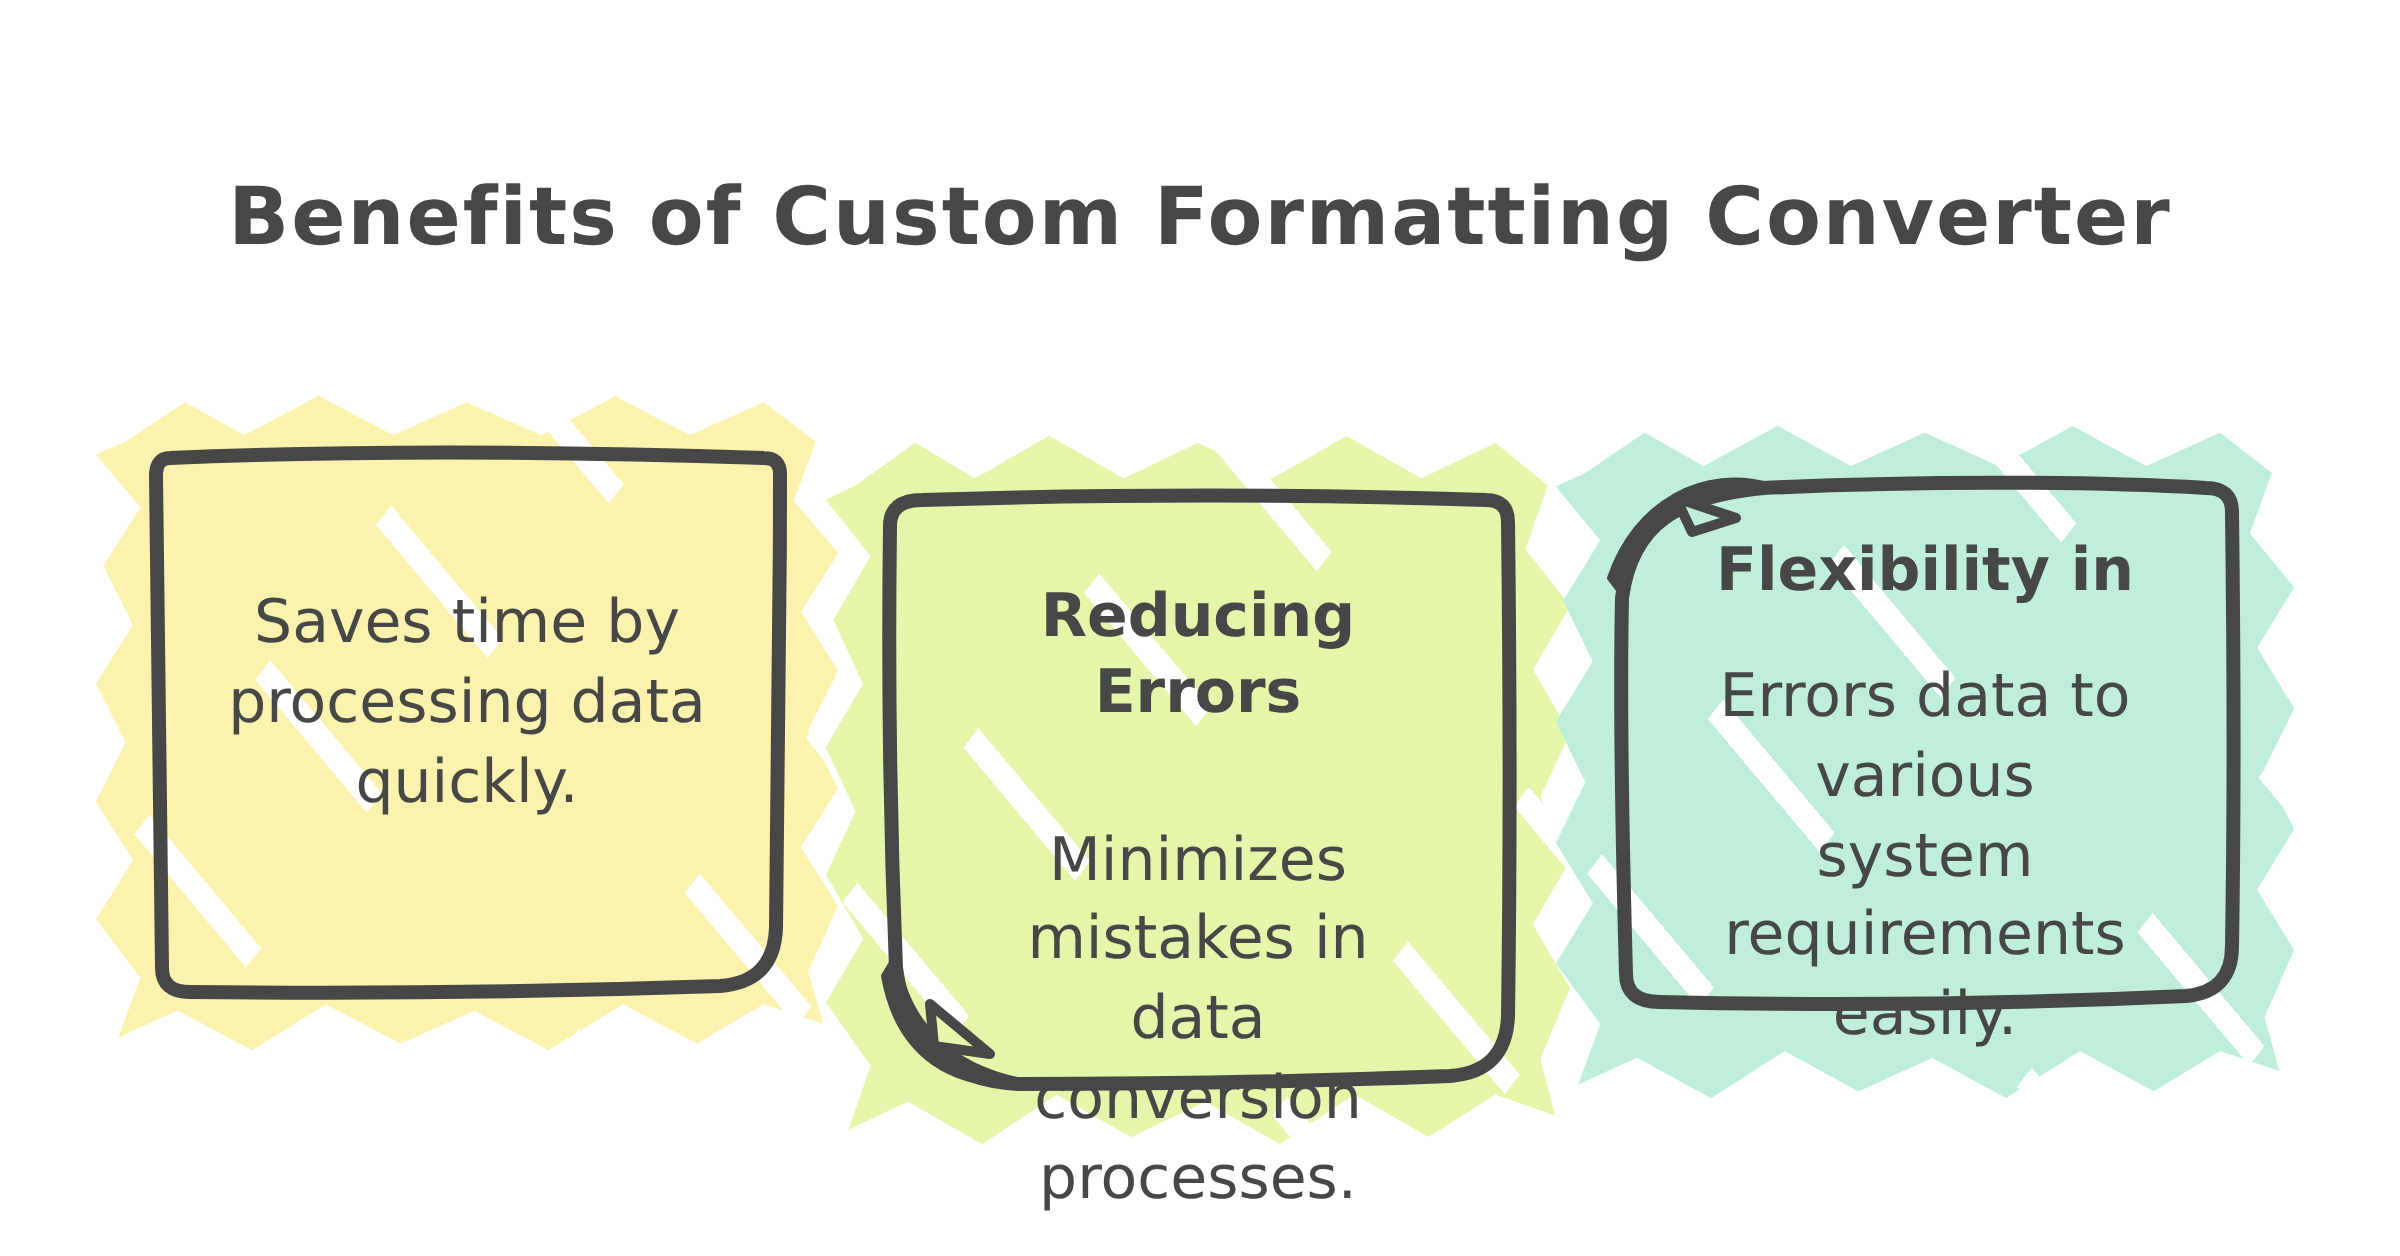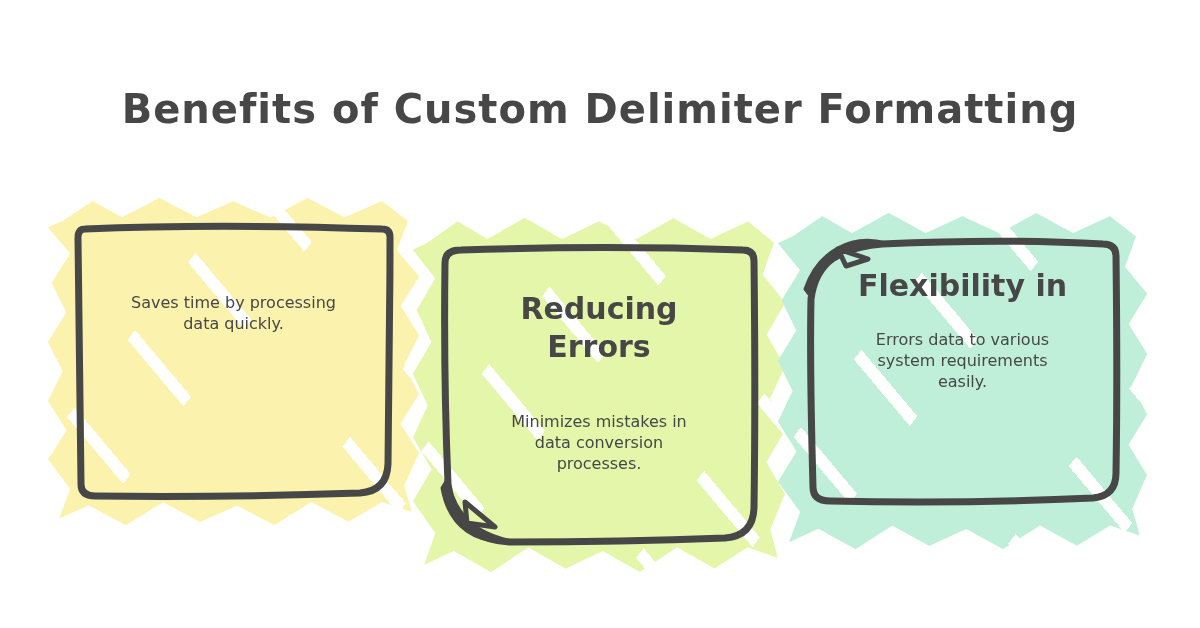--- a/index.html
+++ b/index.html
@@ -32,40 +32,40 @@
   .note .frame{
     position:absolute;inset:0;width:100%;height:100%;z-index:1;
     overflow:visible;color:var(--ink);
   }
   .note .content{
     position:absolute;inset:0;z-index:2;
     display:flex;flex-direction:column;align-items:center;text-align:center;
   }
   .note h2{margin:0;font-size:30px;font-weight:700;line-height:1.26;color:var(--ink);}
   .note h2 span{display:block;}
-  .note p{margin:0;font-size:16px;line-height:1.33;color:var(--ink);}
+  .note p{margin:0;font-size:30px;line-height:1.33;color:var(--ink);}
 
   .n1{left:70px;top:220px;width:327px;height:283px;}
   .n1 .content{padding-top:46px;}
   .n1 p{margin-top:26px;max-width:240px;}
 
   .n2{left:435px;top:240px;width:328px;height:310px;}
   .n2 .content{padding-top:50px;}
   .n2 p{margin-top:45px;max-width:212px;}
 
   .n3{left:800px;top:235px;width:325px;height:292px;}
   .n3 .content{padding-top:32px;}
   .n3 p{margin-top:24px;max-width:218px;}
 </style>
 </head>
 <body>
 
 <div class="canvas">
 
-  <h1 class="title">Benefits of Custom Delimiter Formatting</h1>
+  <h1 class="title">Benefits of Custom Formatting Converter</h1>
 
   <section class="note n1" style="--c: #FAF2AD;">
     <div class="scribble"></div>
     <svg class="frame" viewBox="0 0 327 283" preserveAspectRatio="none" fill="none" stroke="currentColor" stroke-width="7" stroke-linecap="round" stroke-linejoin="round">
       <path d="M 15 9 C 110 5 220 6 312 9 Q 320 9 320 17 C 320 95 319 175 318 244 Q 317 271 290 273 C 203 276 112 277 25 276 Q 11 276 11 264 C 10 182 9 98 8 18 Q 8 9 15 9 Z"></path>
     </svg>
     <div class="content">
       <h2>
       </h2>
       <p>Saves time by processing data quickly.</p>

